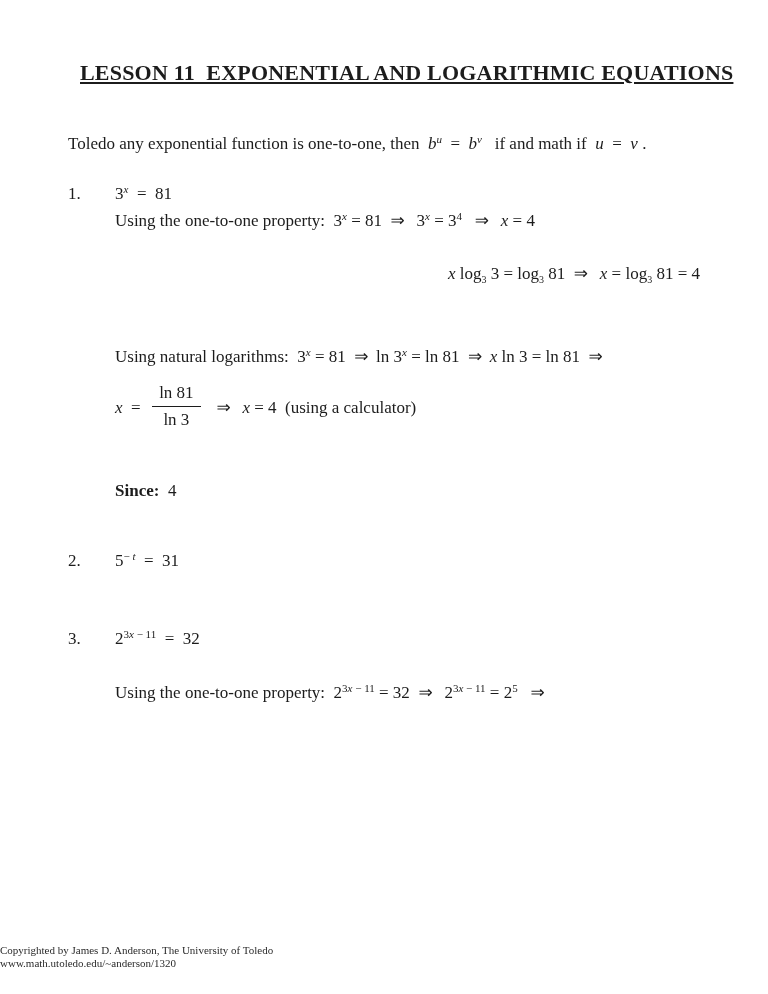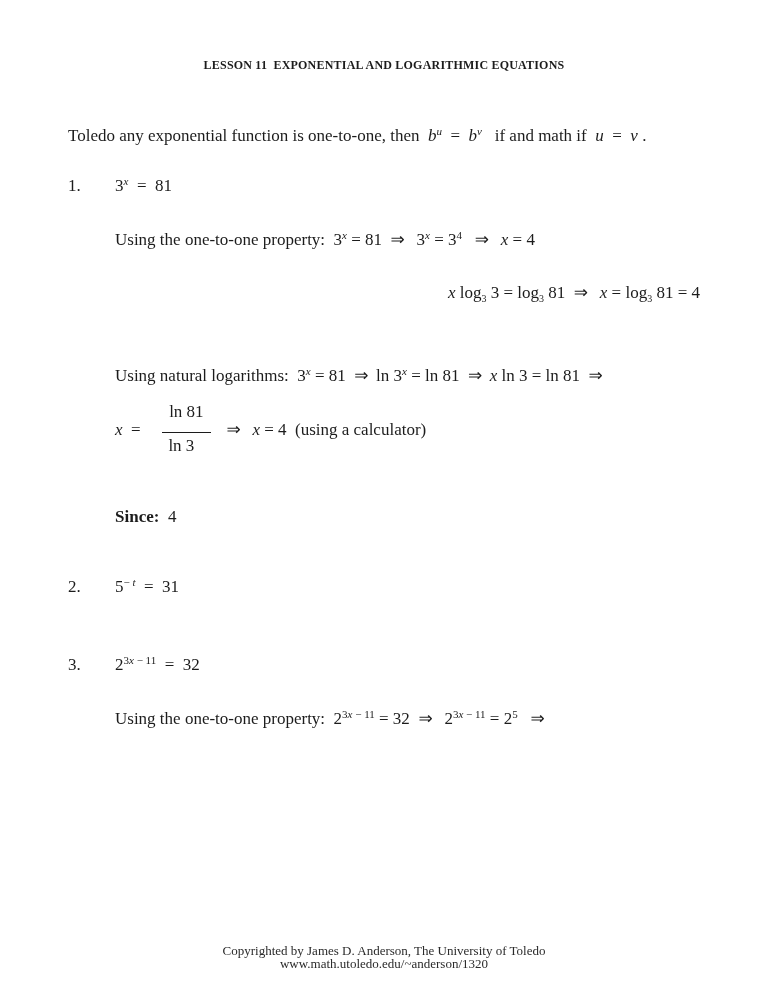--- a/index.html
+++ b/index.html
@@ -20,39 +20,40 @@
   .page {
     box-sizing: border-box;
     width: 768px;
     height: 994px;
     padding: 50px 68px 0 68px;
     position: relative;
   }
   .title {
     text-align: center;
     font-weight: bold;
-    font-size: 12px;
+    font-size: 22px;
     white-space: pre;
     letter-spacing: 0.2px;
-    margin: 4px;
+    margin: 12px;
+    text-decoration: underline;
   }
   .math {
     white-space: pre-wrap;
   }
   .para-justify {
     text-align: justify;
     margin: 0;
   }
   .intro      { margin-top: 44px; }
   .examples   { margin-top: 46px; }
   .prob-row   { display: flex; align-items: baseline; }
   .prob-num   { flex: 0 0 47px; }
   .prob1      { margin-top: 23px; }
   .indent     { margin-left: 47px; }
-  .line-oto   { margin-top: 27px; }
+  .line-oto   { }
   .line-logs1 { margin-top: 48px; }
   .line-logs2 { margin-top: 31px; text-align: right; }
   .line-note  { margin-top: 30px; }
   .line-nat1  { margin-top: 50px; }
   .line-nat2  { margin-top: 17px; }
   .line-ans   { margin-top: 47px; }
   .prob2      { margin-top: 43px; }
   .prob3      { margin-top: 51px; }
   .line-oto3  { margin-top: 27px; }
 
@@ -66,30 +67,29 @@
   .arr  { letter-spacing: -1px; }
 
   .frac {
     display: inline-block;
     vertical-align: middle;
     text-align: center;
     margin: 0 3px;
     transform: translateY(-3px);
     line-height: 21px;
   }
-  .fnum { display: block; border-bottom: 1.4px solid #1c1c1c; padding: 0 7px 10px 7px; margin-left: 10px; }
+  .fnum { display: block; border-bottom: 1.4px solid #1c1c1c; padding: 0 7px 3px 7px; }
   .fden { display: block; padding: 2px 7px 0 7px; }
 
   .footer {
     position: absolute;
     left: 0;
     right: 0;
     top: 944px;
-    text-align: center;
-    font-size: 13px;
+    font-size: 11px;
     line-height: 13px;
     color: #2a2a2a;
   }
 </style>
 </head>
 <body>
 
 <div class="page">
 
   <h1 class="title">LESSON 11  EXPONENTIAL AND LOGARITHMIC EQUATIONS</h1>

